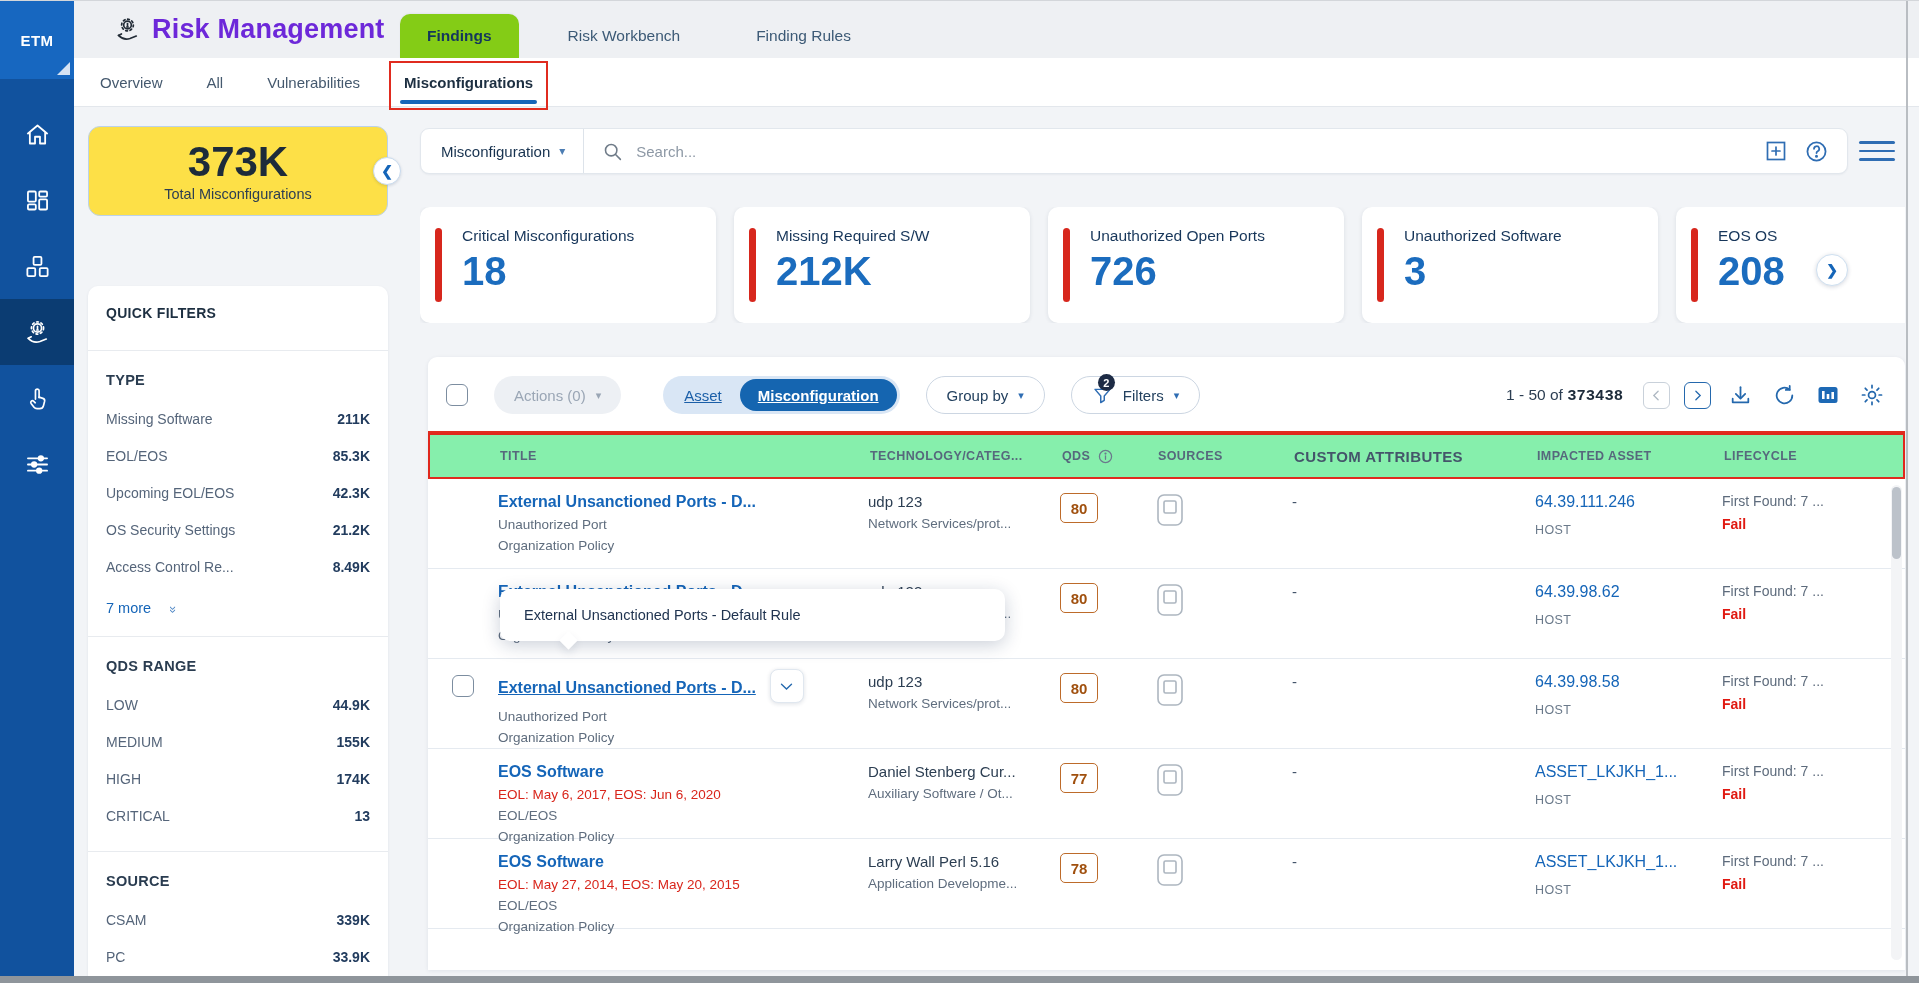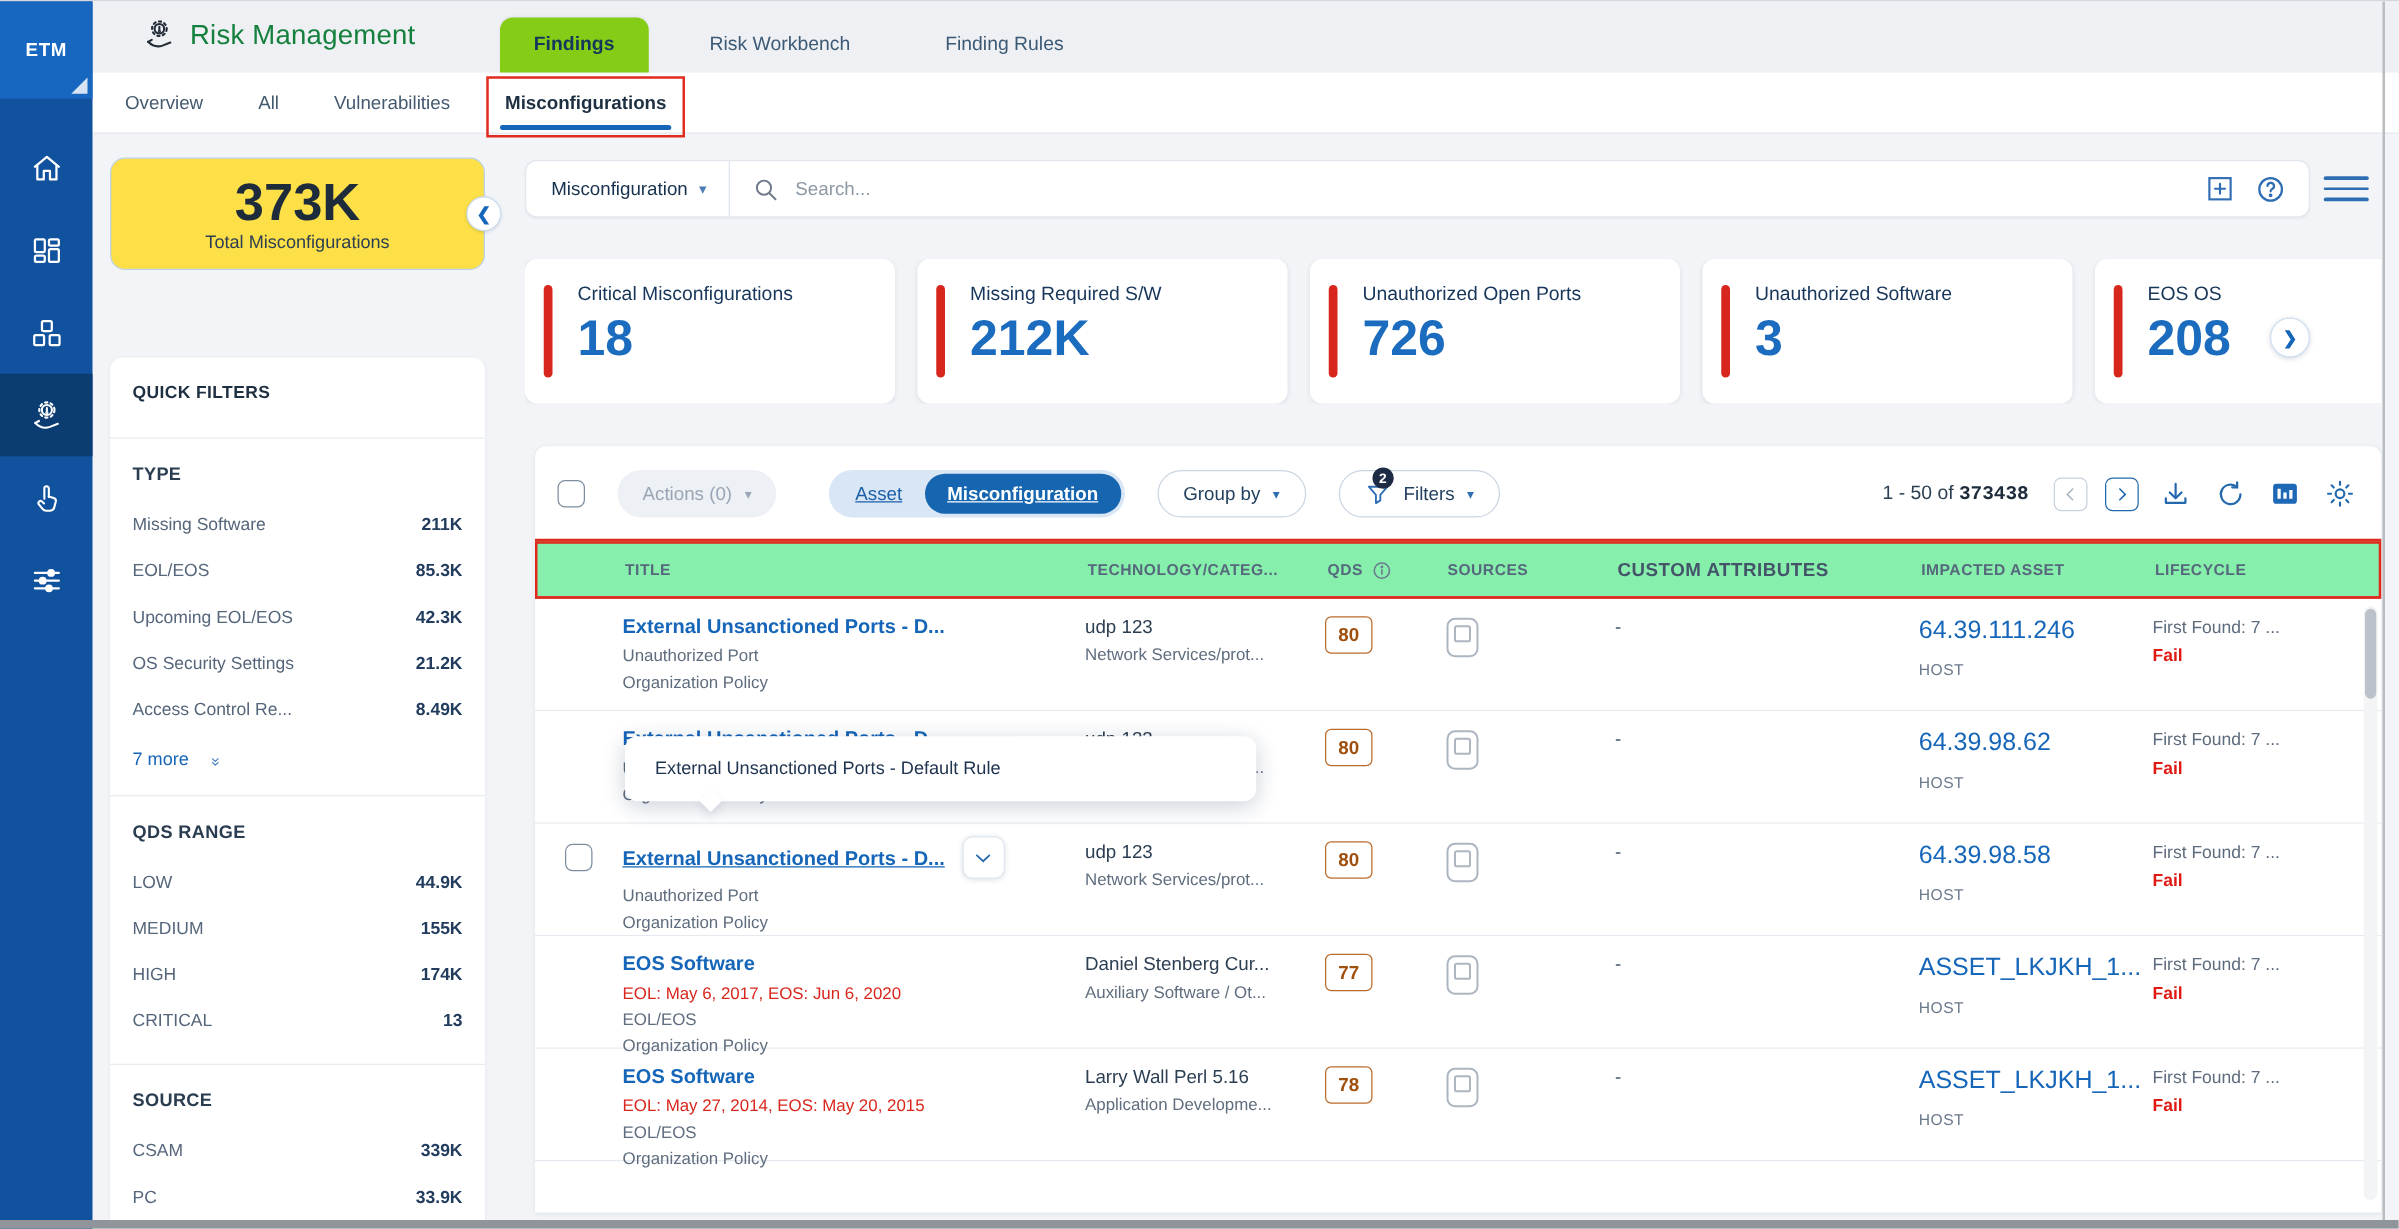--- a/index.html
+++ b/index.html
@@ -20,21 +20,21 @@
   .etm-box .etm-label { color:#ffffff; font-weight:bold; font-size:15px; letter-spacing:.5px; }
   .etm-tri { position:absolute; right:4px; bottom:4px; width:0; height:0; border-left:13px solid transparent; border-bottom:13px solid rgba(235,241,248,.9); }
   .rail-items { margin-top:22px; }
   .rail-item { width:74px; height:66px; display:flex; align-items:center; justify-content:center; cursor:pointer; }
   .rail-item.active { background:#0b3c72; }
   .rail-item svg { width:27px; height:27px; }
 
   
   .topbar { position:absolute; left:74px; right:0; top:0; height:57px; background:#eef0f3; z-index:10; }
   .app-title { position:absolute; left:40px; top:13px; display:flex; align-items:center; gap:11px; }
-  .app-title .t { font-size:22px; font-weight:normal; color:#15803d; letter-spacing:.2px; }
+  .app-title .t { font-size:27px; font-weight:bold; color:#6d28d9; letter-spacing:.2px; }
   .tabs { position:absolute; left:326px; bottom:0; display:flex; align-items:flex-end; gap:22px; }
   .tab { height:44px; line-height:44px; padding:0 27px; font-size:15.5px; color:#3c5a76; border-radius:10px 10px 0 0; cursor:pointer; white-space:nowrap; }
   .tab.active { background:#84cc16; color:#14375c; font-weight:bold; box-shadow:0 -1px 2px rgba(20,40,80,.05); }
 
   
   .subtabs { position:absolute; left:74px; right:0; top:57px; height:49px; background:#fff; display:flex; align-items:center; gap:44px; padding-left:26px; box-shadow:inset 0 -1px 0 #e3e7ec; z-index:9; }
   .subtab { position:relative; font-size:15px; color:#45596e; cursor:pointer; white-space:nowrap; }
   .subtab.active { font-weight:bold; color:#1d2f41; }
   .subtab .underline { position:absolute; left:-4px; right:-4px; bottom:-13px; height:4px; background:#1565b8; border-radius:2px; }
   .annot { position:absolute; border:2px solid #e02b1f; z-index:50; pointer-events:none; }
@@ -123,21 +123,21 @@
   .expander { display:none; width:34px; height:34px; border-radius:8px; background:#fff; border:1px solid #e0e7ef; box-shadow:0 1px 4px rgba(20,40,80,.14); align-items:center; justify-content:center; cursor:pointer; margin-top:-4px; }
   .trow.has-expander .expander { display:flex; }
   .eol { display:none; font-size:13.5px; color:#d9261c; margin-top:6px; }
   .trow.has-eol .eol { display:block; }
   .sub { font-size:13.5px; color:#5f6d7e; margin-top:6px; }
   .tech { font-size:15px; color:#2c3e52; }
   .techsub { font-size:13.5px; color:#5f6d7e; margin-top:6px; }
   .qds-badge { display:inline-flex; align-items:center; justify-content:center; min-width:38px; height:30px; border:1px solid #bd6b2a; border-radius:5px; color:#a0500e; font-weight:bold; font-size:15px; background:#fff; }
   .c-src { padding-left:8px; }
   .c-custom { font-size:15px; color:#44556a; padding-left:4px; }
-  .asset-link { font-size:20px; color:#1565b8; text-decoration:none; cursor:pointer; white-space:nowrap; display:inline-block; max-width:180px; overflow:hidden; text-overflow:ellipsis; }
+  .asset-link { font-size:16px; color:#1565b8; text-decoration:none; cursor:pointer; white-space:nowrap; display:inline-block; max-width:180px; overflow:hidden; text-overflow:ellipsis; }
   .atype { font-size:12.5px; color:#6b7a8b; letter-spacing:.4px; margin-top:8px; }
   .life { font-size:14px; color:#5d6b7c; white-space:nowrap; }
   .status { font-size:14px; font-weight:bold; color:#e01a12; margin-top:7px; }
 
   .tooltip { position:absolute; left:72px; top:110px; width:505px; height:52px; background:#fff; border-radius:10px; box-shadow:0 4px 18px rgba(20,40,80,.22); display:flex; align-items:center; padding:0 24px; font-size:14.5px; color:#203450; z-index:20; }
   .tooltip .arrow { position:absolute; left:62px; bottom:-6px; width:13px; height:13px; background:#fff; transform:rotate(45deg); box-shadow:3px 3px 8px rgba(20,40,80,.10); }
 
   .vscroll { position:absolute; right:3px; top:128px; bottom:10px; width:11px; border-radius:6px; background:#f3f4f6; z-index:30; }
   .vthumb { width:9px; height:72px; margin:2px auto 0; background:#bcc2ca; border-radius:6px; cursor:pointer; }
 

